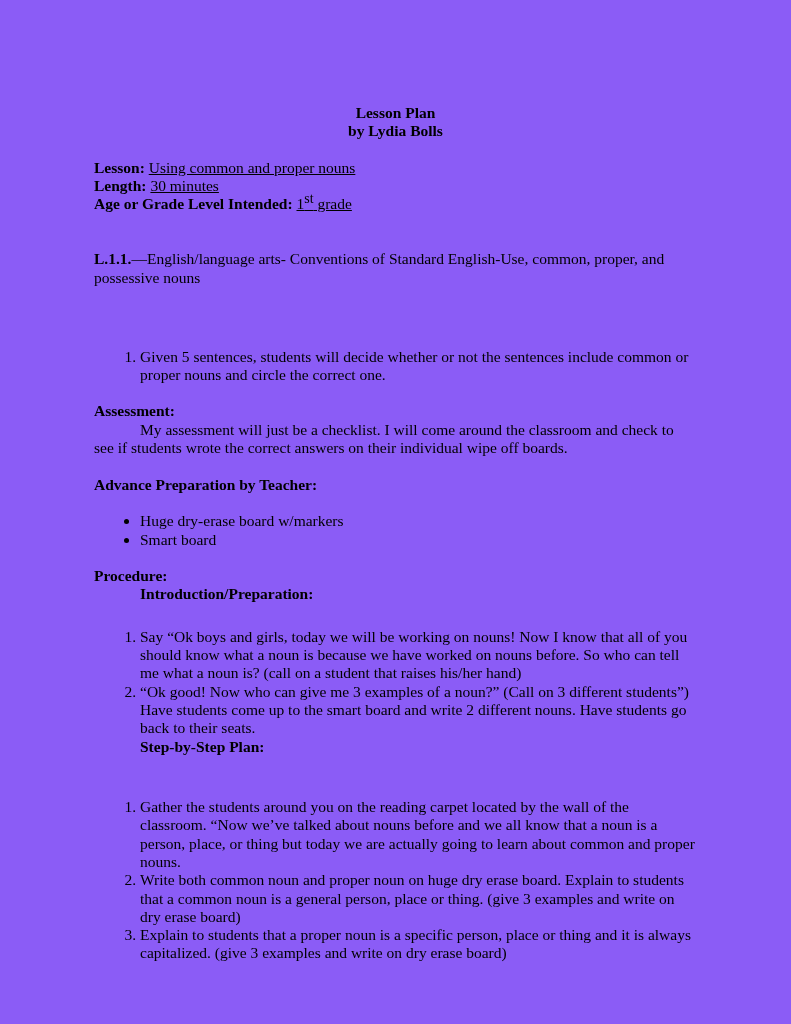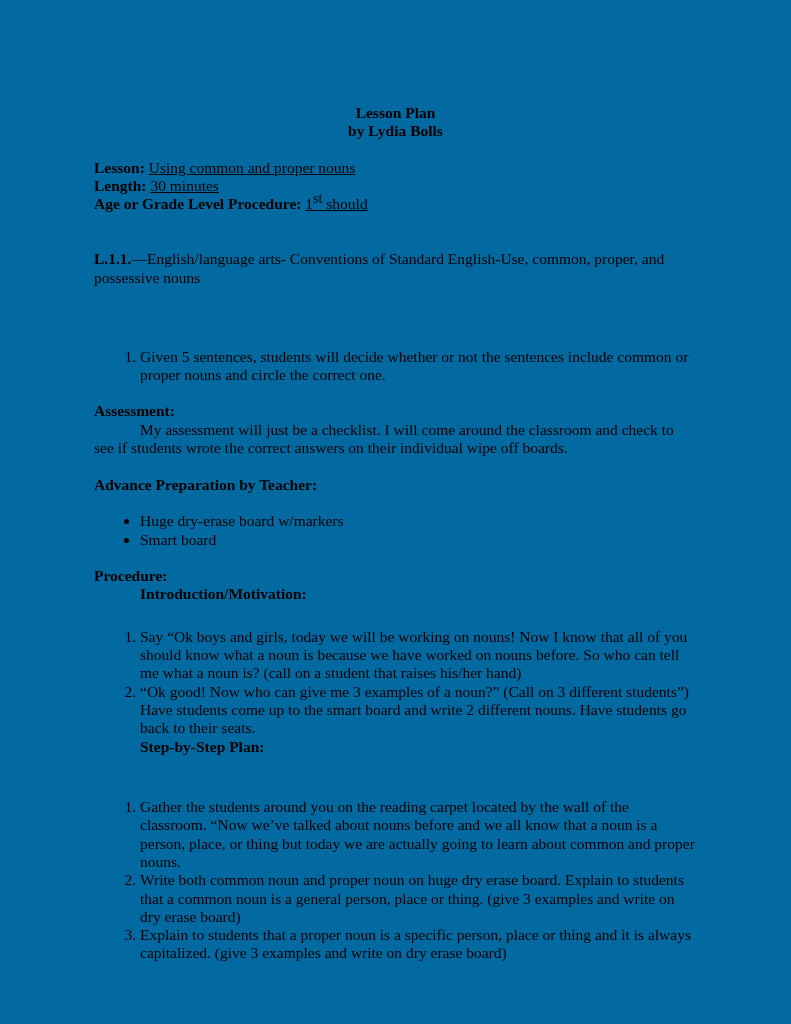--- a/index.html
+++ b/index.html
@@ -1,21 +1,21 @@
 <!DOCTYPE html>
 <html><head>
 <meta charset="utf-8">
 <style>
   html, body { margin: 0; padding: 0; background: #ffffff; }
   .page {
     position: relative;
     width: 791px;
     height: 1024px;
     box-sizing: border-box;
-    background: #0369a1;
+    background: #8b5cf6;
     padding: 104px 94px 0 94px;
     font-family: "Liberation Serif", serif;
     font-size: 15.5px;
     line-height: 18.3px;
     color: #000000;
     overflow: hidden;
   }
   p { margin: 0; }
   .b { font-weight: bold; }
   .u { text-decoration: underline; }
@@ -37,21 +37,21 @@
 
   <div class="center">
     <p class="b">Lesson Plan</p>
     <p class="b">by Lydia Bolls</p>
   </div>
 
   <div class="gap"></div>
 
   <p><span class="b">Lesson:</span> <span class="u">Using common and proper nouns</span></p>
   <p><span class="b">Length:</span> <span class="u">30 minutes</span></p>
-  <p><span class="b">Age or Grade Level Procedure:</span> <span class="u"><span>1</span><sup>st</sup><span> should</span></span></p>
+  <p><span class="b">Age or Grade Level Intended:</span> <span class="u"><span>1</span><sup>st</sup><span> grade</span></span></p>
 
   <div class="gap"></div>
 
 
   <div class="gap"></div>
 
   <p><span class="b">L.1.1.</span><span>—English/language arts- Conventions of Standard English-Use, common, proper, and possessive nouns</span></p>
 
   <div class="gap"></div>
 
@@ -74,21 +74,21 @@
   <div class="gap"></div>
 
   <ul>
     <li>Huge dry-erase board w/markers</li>
     <li>Smart board</li>
   </ul>
 
   <div class="gap"></div>
 
   <p class="b">Procedure:</p>
-  <p class="b tab">Introduction/Motivation:</p>
+  <p class="b tab">Introduction/Preparation:</p>
 
   <ol>
     <li>Say “Ok boys and girls, today we will be working on nouns! Now I know that all of you should know what a noun is because we have worked on nouns before. So who can tell me what a noun is? (call on a student that raises his/her hand)</li>
     <li>“Ok good! Now who can give me 3 examples of a noun?” (Call on 3 different students”) Have students come up to the smart board and write 2 different nouns. Have students go back to their seats.</li>
   </ol>
 
   <p class="b tab">Step-by-Step Plan:</p>
 
   <div class="gap"></div>
 

